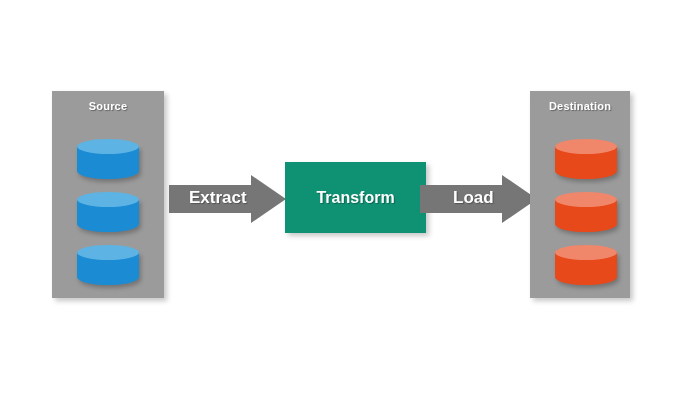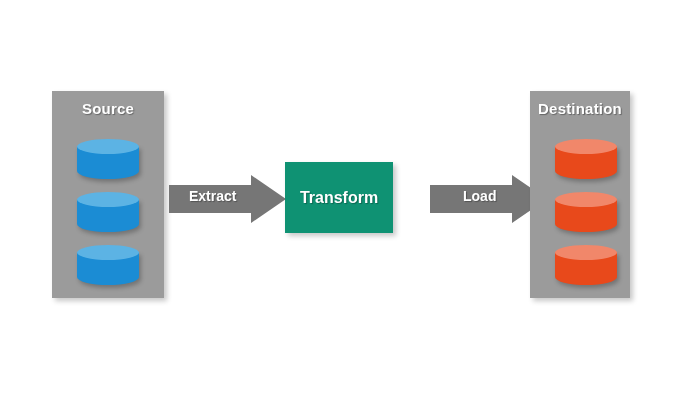--- a/index.html
+++ b/index.html
@@ -29,21 +29,21 @@
   #source-panel  { left: 52px;  top: 91px; width: 112px; height: 207px; }
   #dest-panel    { left: 530px; top: 91px; width: 100px; height: 207px; }
 
   .panel-title {
     position: absolute;
     left: 0;
     right: 0;
     top: 9px;
     text-align: center;
     color: #ffffff;
-    font-size: 15px;
+    font-size: 11px;
     font-weight: bold;
     letter-spacing: 0.2px;
     text-shadow: 1px 1px 1px rgba(0,0,0,0.35);
     white-space: nowrap;
   }
 
   
   .cylinder {
     position: absolute;
     width: 62px;
@@ -79,21 +79,21 @@
   
   #dst-db-1 { left: 555px; top: 139px; }
   #dst-db-2 { left: 555px; top: 192px; }
   #dst-db-3 { left: 555px; top: 245px; }
 
   
   #transform-box {
     position: absolute;
     left: 285px;
     top: 162px;
-    width: 108px;
+    width: 141px;
     height: 71px;
     background: #0f9273;
     box-shadow: 3px 3px 5px rgba(0,0,0,0.22);
     display: flex;
     align-items: center;
     justify-content: center;
   }
   #transform-box .box-label {
     color: #ffffff;
     font-size: 16px;
@@ -109,28 +109,28 @@
   .arrow svg {
     position: absolute;
     left: 0;
     top: 0;
     overflow: visible;
   }
   .arrow-label {
     position: absolute;
     top: 14px;
     color: #ffffff;
-    font-size: 14px;
+    font-size: 17px;
     font-weight: bold;
     text-shadow: 1px 1px 1px rgba(0,0,0,0.3);
     white-space: nowrap;
   }
   #extract-arrow { left: 169px; top: 174px; width: 117px; }
   #extract-arrow .arrow-label { left: 20px; }
-  #load-arrow    { left: 430px; top: 174px; width: 117px; }
+  #load-arrow    { left: 420px; top: 174px; width: 117px; }
   #load-arrow .arrow-label { left: 33px; }
 </style>
 </head>
 <body>
 
 <div id="canvas">
 
   <div class="panel" id="source-panel">
     <div class="panel-title">Source</div>
   </div>

